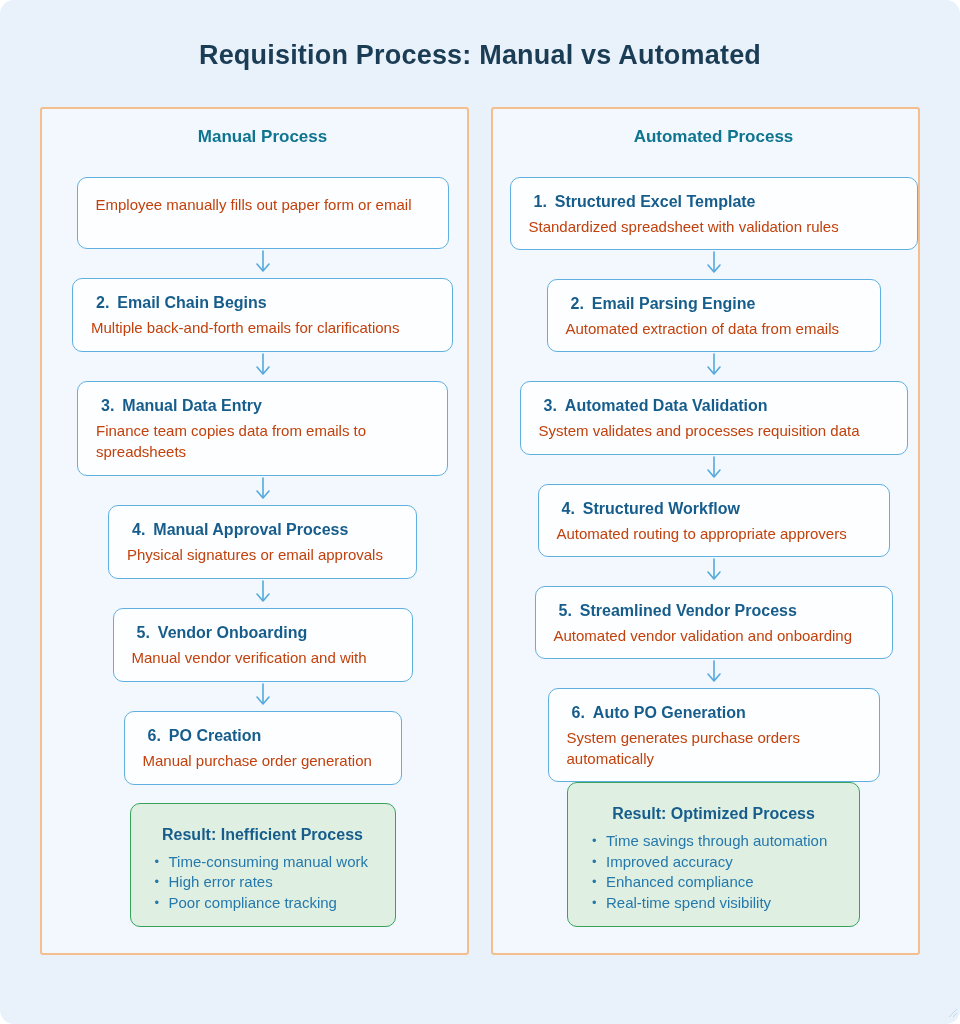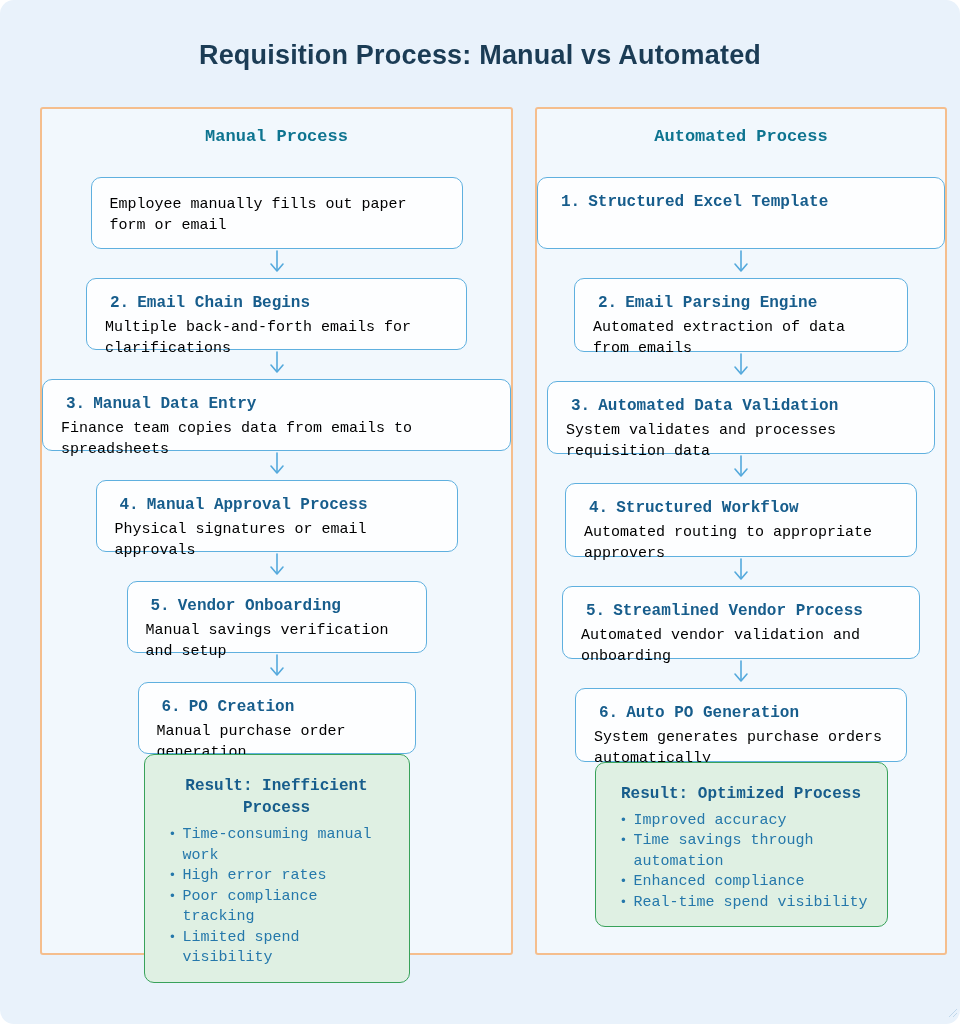--- a/index.html
+++ b/index.html
@@ -11,39 +11,38 @@
   }
   .page-title {
     text-align:center; font-size:27px; font-weight:bold; color:#1b3c55;
     margin:0 0 36px 0; letter-spacing:0.2px;
   }
   .panels { width:880px; margin:0 auto; display:flex; gap:22px; }
   .panel {
     flex:1; height:848px; box-sizing:border-box;
     background:#f2f8fd; border:2px solid #f5be8d; border-radius:3px;
     display:flex; flex-direction:column; align-items:center;
-    padding:16px 0 26px 0;
-    font-family:Liberation Mono, monospace;
+    padding:16px 0 26px 16px;
   }
   .panel-header {
     font-size:17px; font-weight:bold; color:#0e7490;
     line-height:24px; margin-bottom:28px;
   }
   .step-box {
     box-sizing:border-box; background:#fdfeff;
     border:1.6px solid #5fb0df; border-radius:10px;
     padding:13px 18px; min-height:72px; text-align:left;
   }
   .step-title {
     font-size:16px; font-weight:bold; color:#175d8c; line-height:22px;
   }
   .step-num { padding-left:5px; }
   .step-name { margin-left:8px; }
   .step-desc {
-    font-size:15px; color:#000000; line-height:21px; margin-top:3px;
+    font-size:15px; color:#c2410c; line-height:21px; margin-top:3px;
   }
   .arrow-gap { height:29px; display:flex; align-items:flex-start; justify-content:center; }
   .result-box {
     box-sizing:border-box; margin-top:auto;
     background:#dff0e3; border:1.7px solid #38a25a; border-radius:10px;
     padding:12px 16px 13px 16px;
   }
   .result-title {
     text-align:center; font-size:16px; font-weight:bold; color:#175d8c;
     line-height:22px; margin:8px 0 6px 0;
@@ -88,49 +87,49 @@
       </div>
       <div class="arrow-gap">
         <svg width="18" height="29" viewBox="0 0 18 29">
             <g stroke="#54a9dc" stroke-width="1.6" fill="none" stroke-linecap="round" stroke-linejoin="round">
               <line x1="9" y1="2" x2="9" y2="21"></line>
               <polyline points="3,15 9,22 15,15"></polyline>
             </g>
           </svg>
       </div>
 
-      <div class="step-box" style="width:469px">
+      <div class="step-box" style="width:371px">
         <div class="step-title"><span class="step-num">3.</span><span class="step-name">Manual Data Entry</span></div>
         <div class="step-desc">Finance team copies data from emails to spreadsheets</div>
       </div>
       <div class="arrow-gap">
         <svg width="18" height="29" viewBox="0 0 18 29">
             <g stroke="#54a9dc" stroke-width="1.6" fill="none" stroke-linecap="round" stroke-linejoin="round">
               <line x1="9" y1="2" x2="9" y2="21"></line>
               <polyline points="3,15 9,22 15,15"></polyline>
             </g>
           </svg>
       </div>
 
-      <div class="step-box" style="width:362px">
+      <div class="step-box" style="width:309px">
         <div class="step-title"><span class="step-num">4.</span><span class="step-name">Manual Approval Process</span></div>
         <div class="step-desc">Physical signatures or email approvals</div>
       </div>
       <div class="arrow-gap">
         <svg width="18" height="29" viewBox="0 0 18 29">
             <g stroke="#54a9dc" stroke-width="1.6" fill="none" stroke-linecap="round" stroke-linejoin="round">
               <line x1="9" y1="2" x2="9" y2="21"></line>
               <polyline points="3,15 9,22 15,15"></polyline>
             </g>
           </svg>
       </div>
 
       <div class="step-box" style="width:300px">
         <div class="step-title"><span class="step-num">5.</span><span class="step-name">Vendor Onboarding</span></div>
-        <div class="step-desc">Manual savings verification and setup</div>
+        <div class="step-desc">Manual vendor verification and with</div>
       </div>
       <div class="arrow-gap">
         <svg width="18" height="29" viewBox="0 0 18 29">
             <g stroke="#54a9dc" stroke-width="1.6" fill="none" stroke-linecap="round" stroke-linejoin="round">
               <line x1="9" y1="2" x2="9" y2="21"></line>
               <polyline points="3,15 9,22 15,15"></polyline>
             </g>
           </svg>
       </div>
 
@@ -138,30 +137,30 @@
         <div class="step-title"><span class="step-num">6.</span><span class="step-name">PO Creation</span></div>
         <div class="step-desc">Manual purchase order generation</div>
       </div>
 
       <div class="result-box" style="width:266px">
         <div class="result-title">Result: Inefficient Process</div>
         <ul class="result-list">
           <li>Time-consuming manual work</li>
           <li>High error rates</li>
           <li>Poor compliance tracking</li>
-          <li>Limited spend visibility</li>
         </ul>
       </div>
     </div>
 
     <div class="panel">
       <div class="panel-header">Automated Process</div>
 
       <div class="step-box" style="width:408px">
         <div class="step-title"><span class="step-num">1.</span><span class="step-name">Structured Excel Template</span></div>
+        <div class="step-desc">Standardized spreadsheet with validation rules</div>
       </div>
       <div class="arrow-gap">
         <svg width="18" height="29" viewBox="0 0 18 29">
             <g stroke="#54a9dc" stroke-width="1.6" fill="none" stroke-linecap="round" stroke-linejoin="round">
               <line x1="9" y1="2" x2="9" y2="21"></line>
               <polyline points="3,15 9,22 15,15"></polyline>
             </g>
           </svg>
       </div>
 
@@ -218,22 +217,22 @@
       </div>
 
       <div class="step-box" style="width:332px">
         <div class="step-title"><span class="step-num">6.</span><span class="step-name">Auto PO Generation</span></div>
         <div class="step-desc">System generates purchase orders automatically</div>
       </div>
 
       <div class="result-box" style="width:293px">
         <div class="result-title">Result: Optimized Process</div>
         <ul class="result-list">
+          <li>Time savings through automation</li>
           <li>Improved accuracy</li>
-          <li>Time savings through automation</li>
           <li>Enhanced compliance</li>
           <li>Real-time spend visibility</li>
         </ul>
       </div>
     </div>
 
   </div>
 
   <div class="resize-grip">
     <svg width="14" height="14" viewBox="0 0 14 14">

